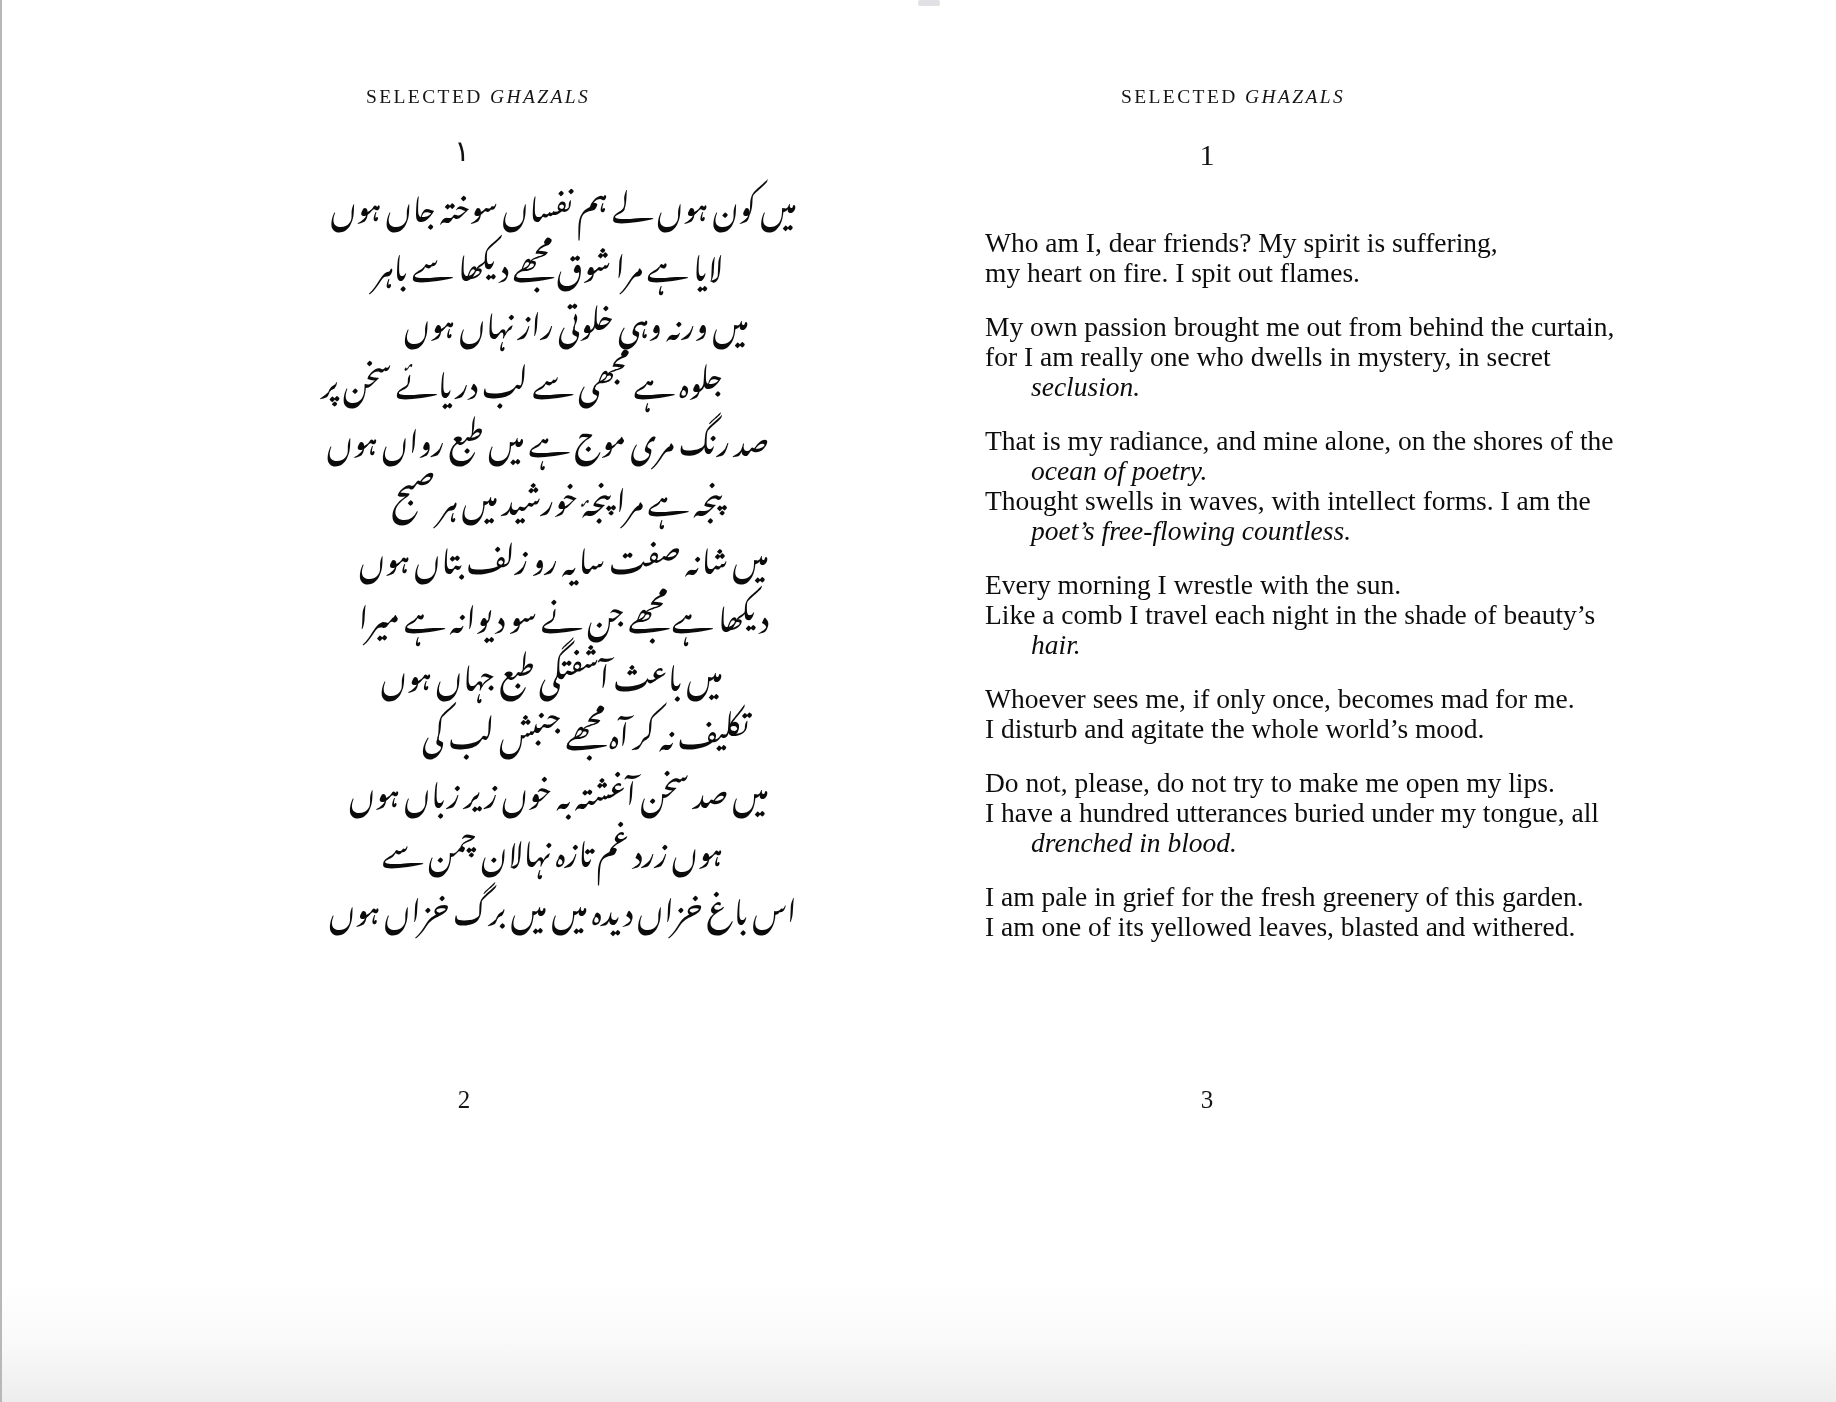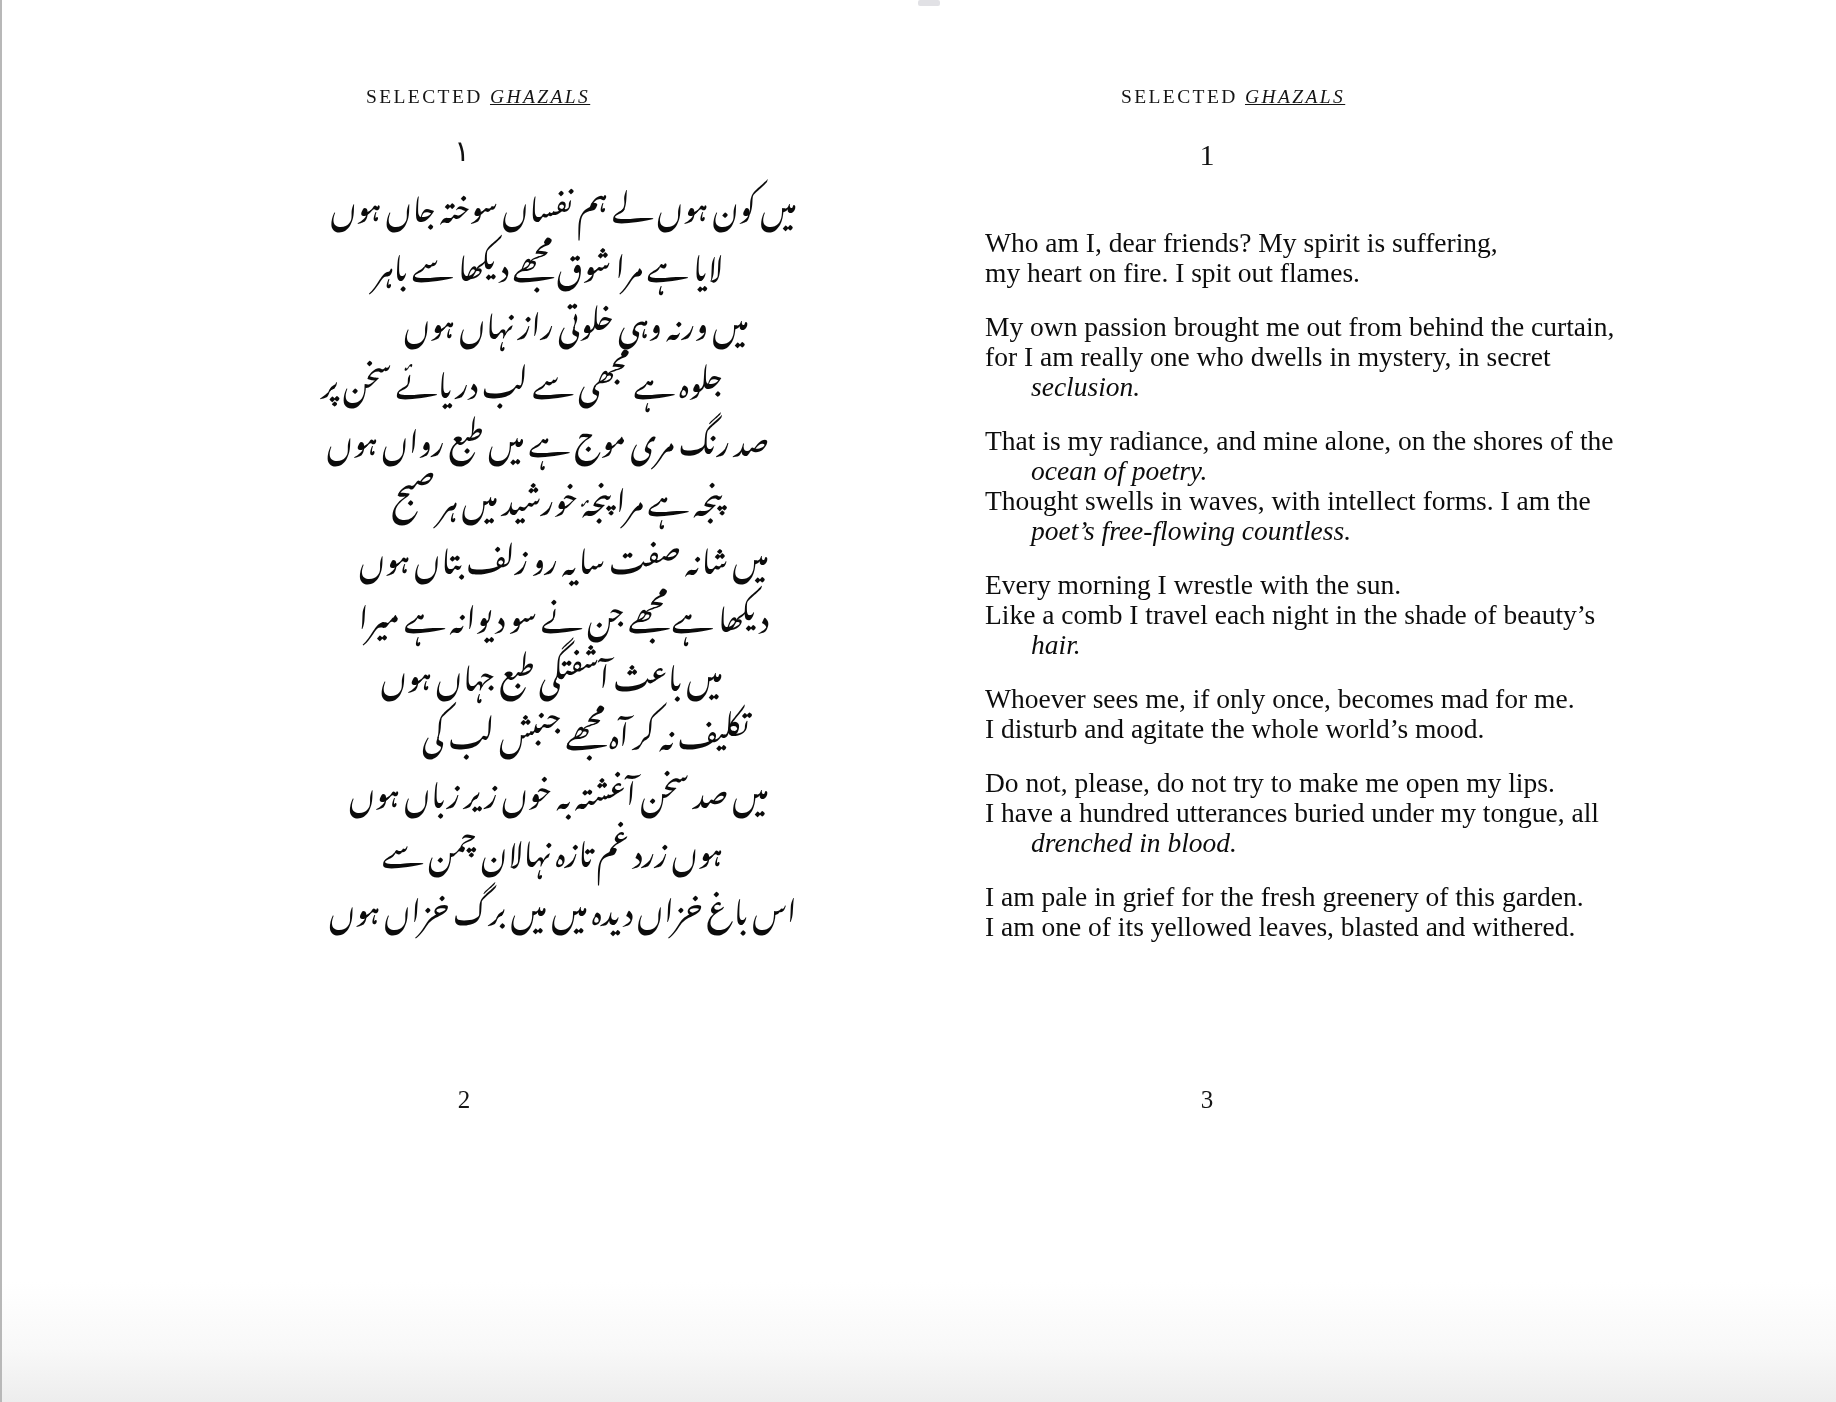--- a/index.html
+++ b/index.html
@@ -59,21 +59,21 @@
     position: absolute;
     top: 86px;
     font-size: 19.5px;
     letter-spacing: 2.4px;
     color: #151515;
     white-space: nowrap;
   }
   .page-left .runhead  { left: 364px; }
   .page-right .runhead { left: 202px; }
   .runhead .rh-roman { font-variant: small-caps; }
-  .runhead .rh-ital  { font-style: italic; font-variant: small-caps; text-decoration: underline; }
+  .runhead .rh-ital  { font-style: italic; font-variant: small-caps; }
 
   
   .poemnum {
     position: absolute;
     font-size: 30px;
     color: #111;
     text-align: center;
   }
   .page-left .poemnum {
     top: 134px;

